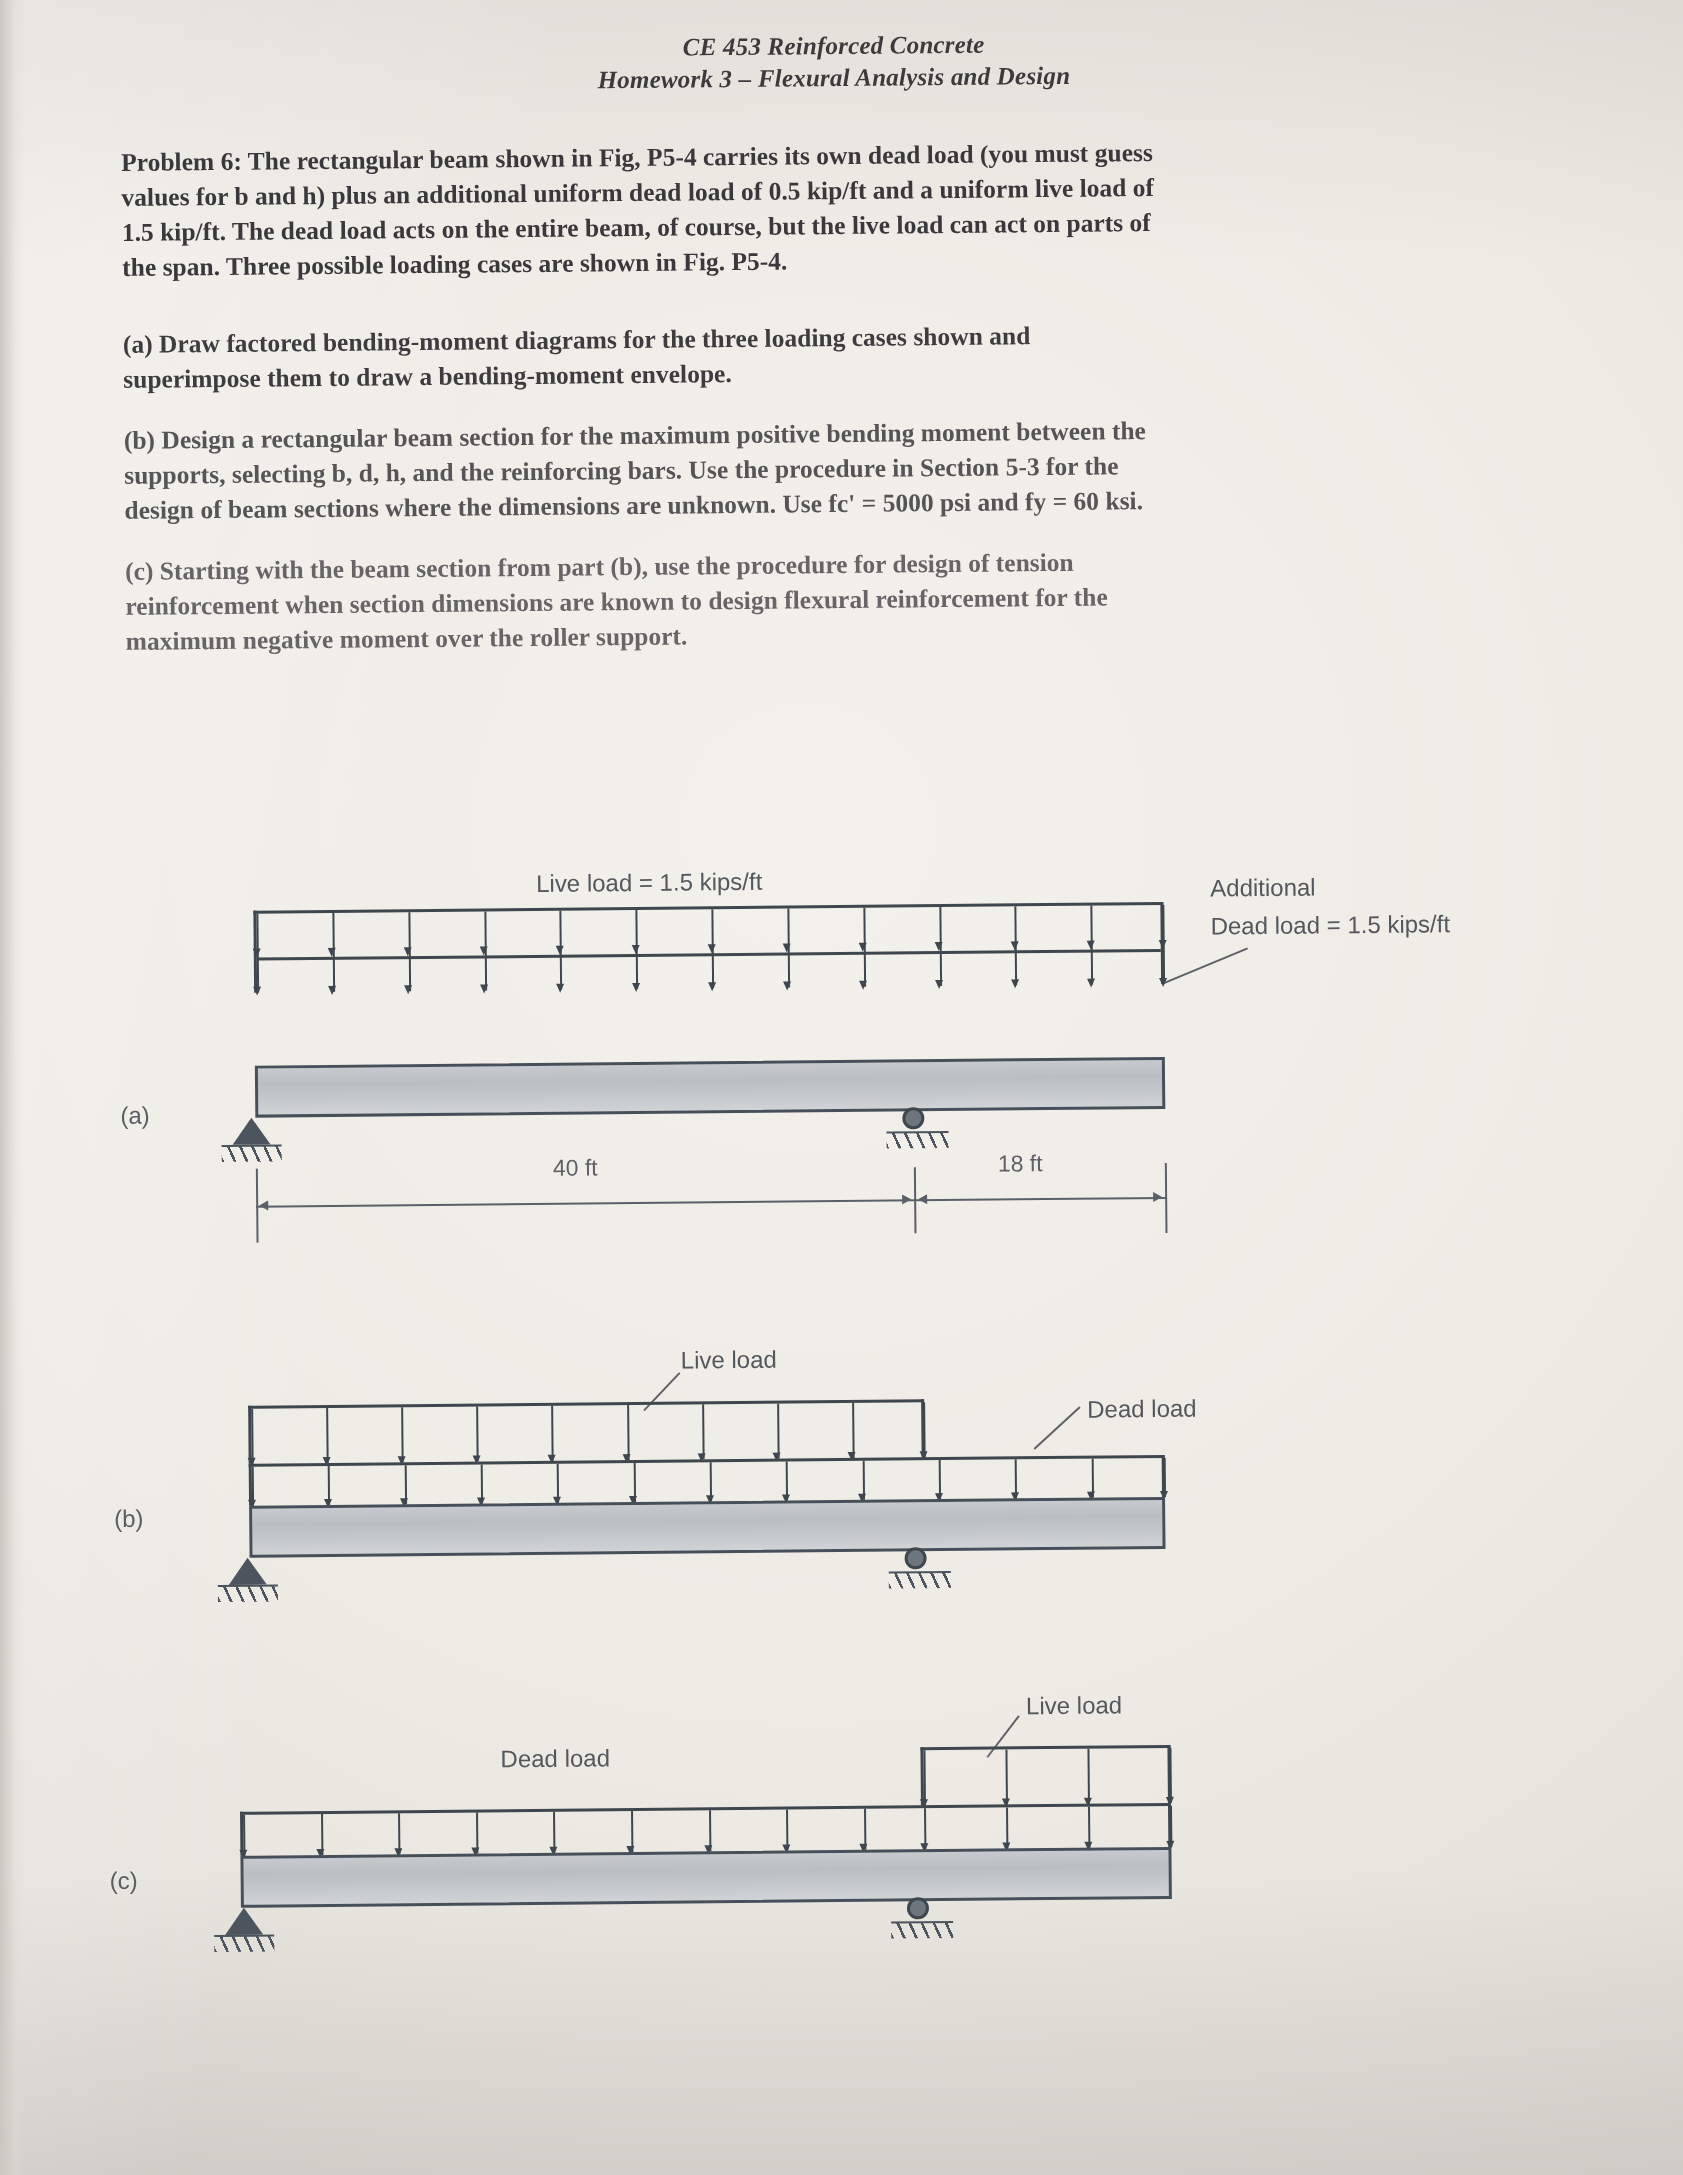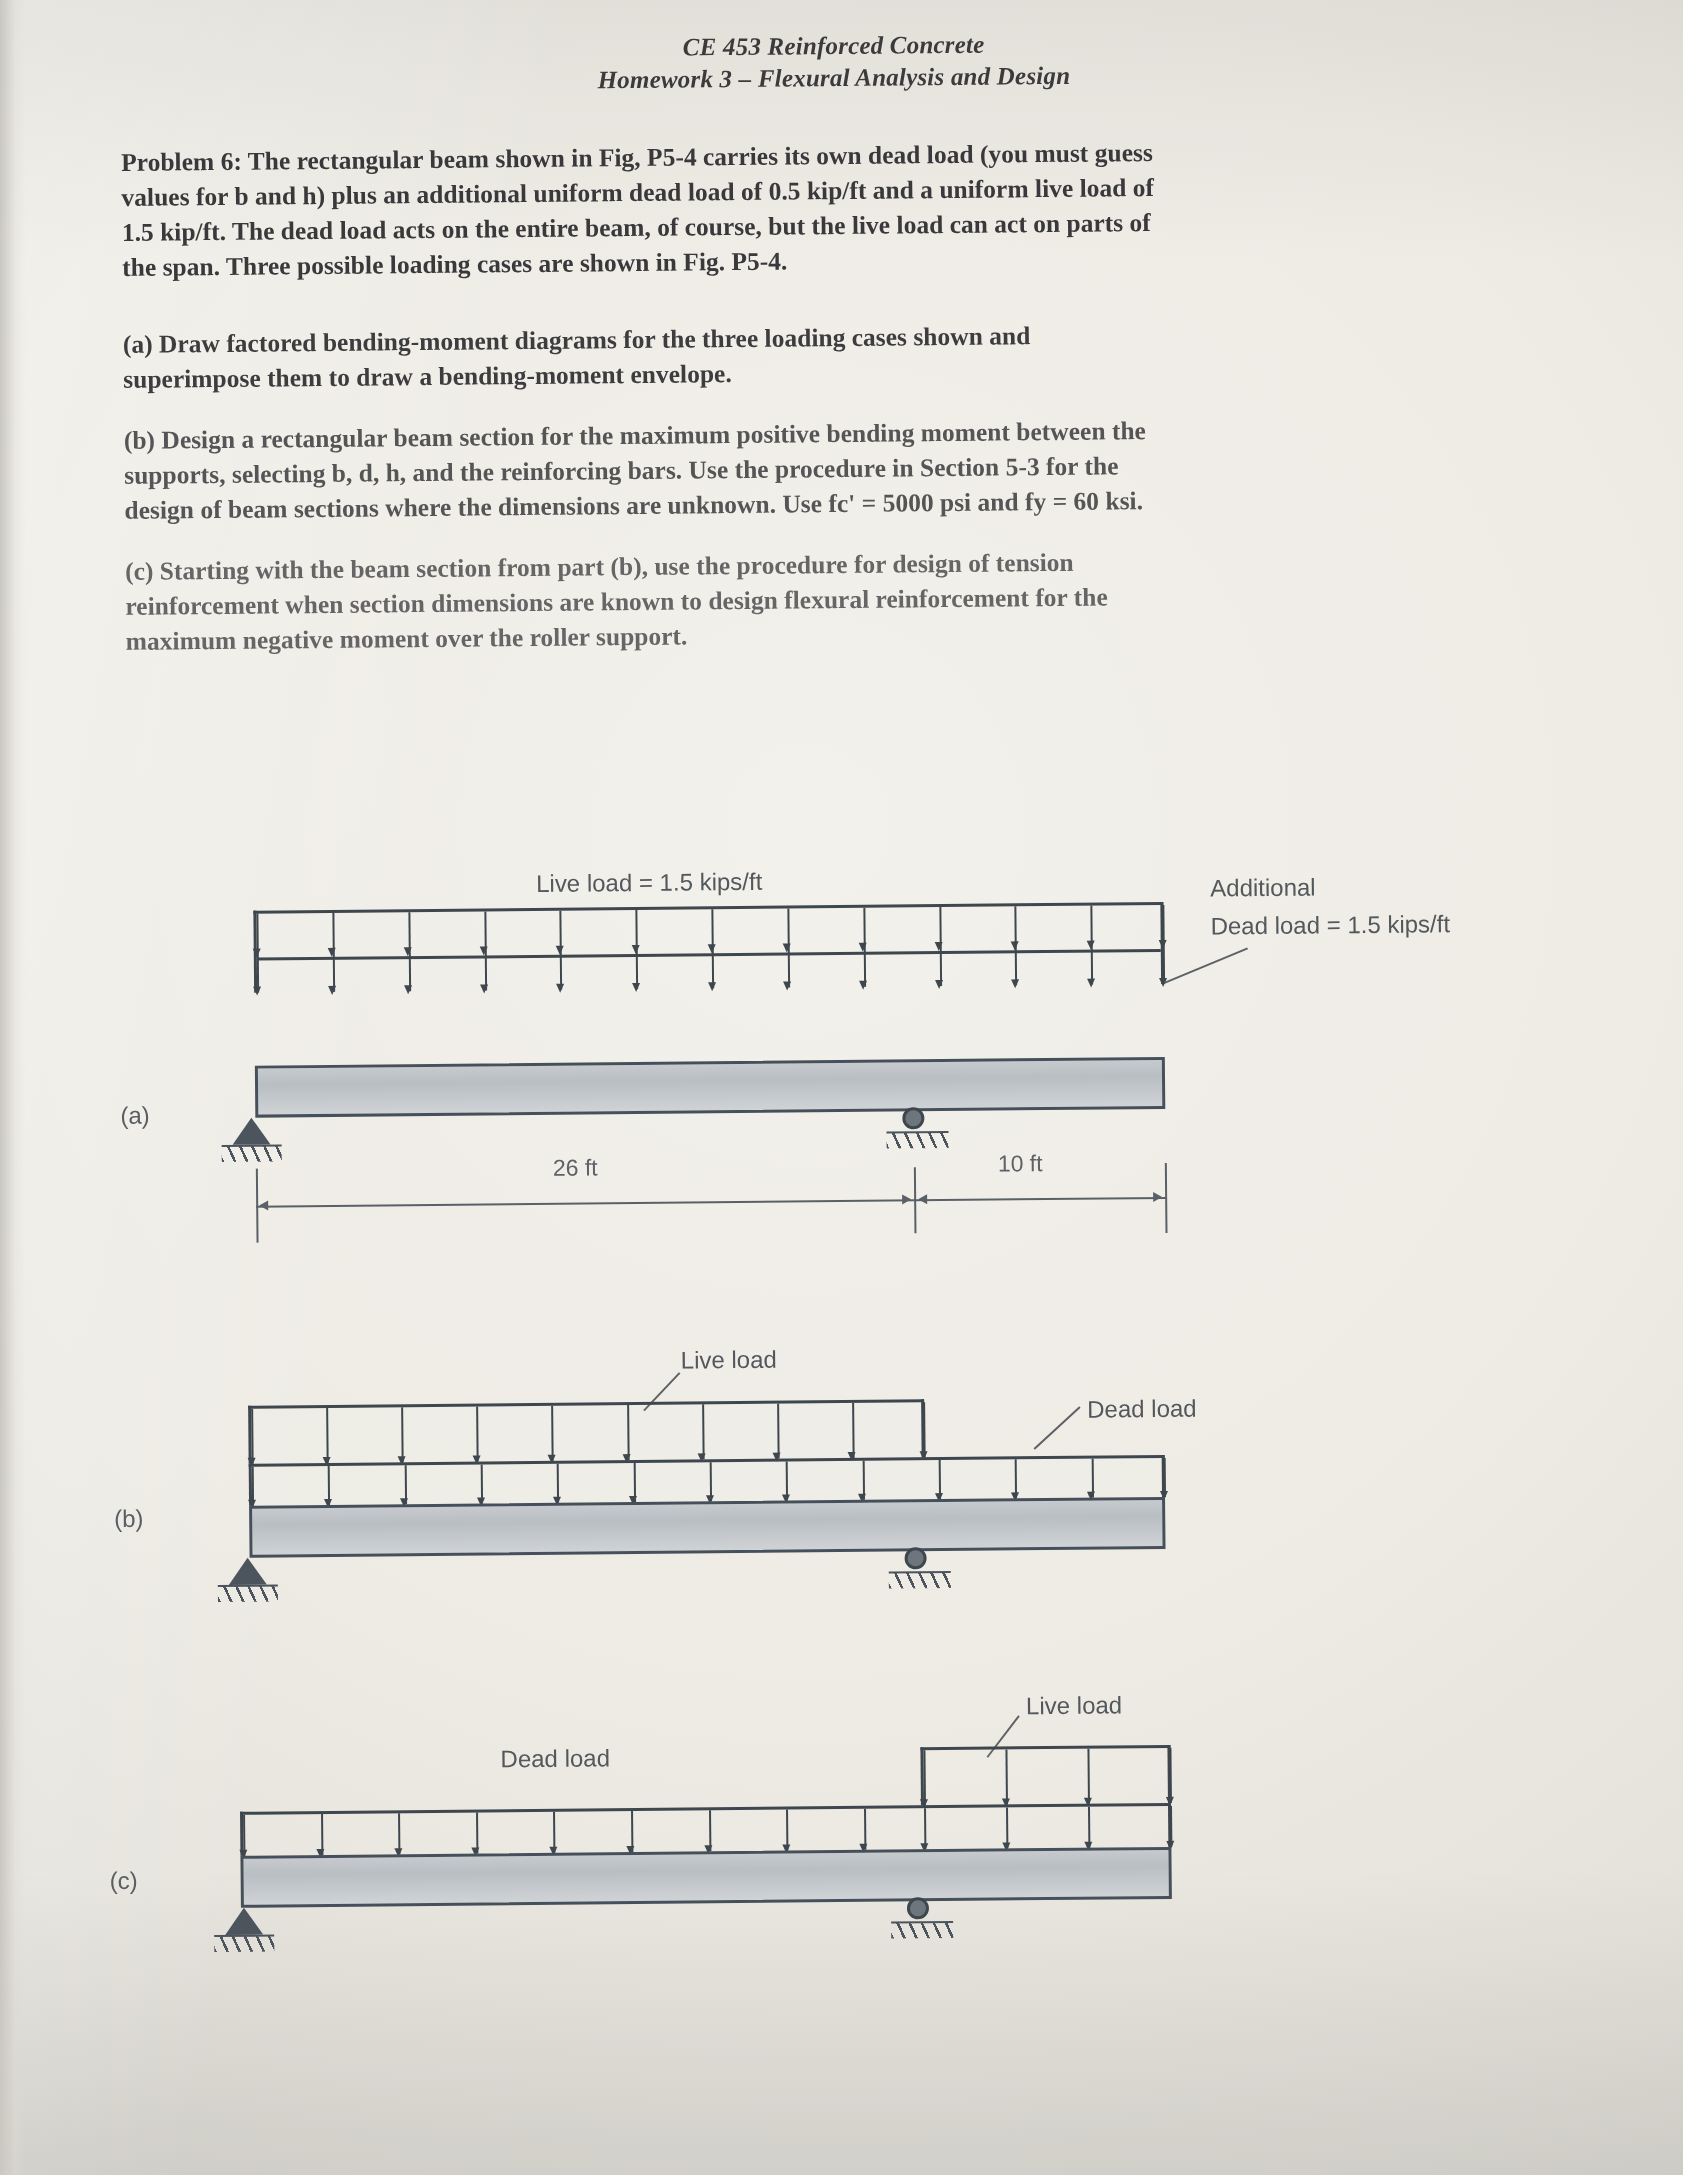--- a/index.html
+++ b/index.html
@@ -259,22 +259,22 @@
 
       <div class="dimline" style="left:253px;top:320px;width:910px;"></div>
       <div class="dimend" style="left:253px;top:283px;height:74px;"></div>
       <div class="dimend" style="left:911px;top:288px;height:66px;"></div>
       <div class="dimend" style="left:1162px;top:286px;height:70px;"></div>
       <div class="dimarrow l" style="left:256px;top:315px;"></div>
       <div class="dimarrow r" style="left:899px;top:315px;"></div>
       <div class="dimarrow l" style="left:915px;top:315px;"></div>
       <div class="dimarrow r" style="left:1150px;top:315px;"></div>
 
-      <div class="lbl dim" style="left:550px;top:272px;">26 ft</div>
-      <div class="lbl dim" style="left:995px;top:272px;">10 ft</div>
+      <div class="lbl dim" style="left:550px;top:272px;">40 ft</div>
+      <div class="lbl dim" style="left:995px;top:272px;">18 ft</div>
     </div>
 
     <div class="dg" style="left:0;top:450px;width:1683px;height:340px;">
 
       <div class="caselbl" style="left:108px;top:168px;">(b)</div>
 
       <div class="lbl" style="left:676px;top:15px;">Live load</div>
       <div class="leader" style="left:638px;top:78px;width:52px;transform:rotate(-46deg);"></div>
 
       <div class="loadbox" style="left:243px;top:70px;width:676px;height:58px;">

